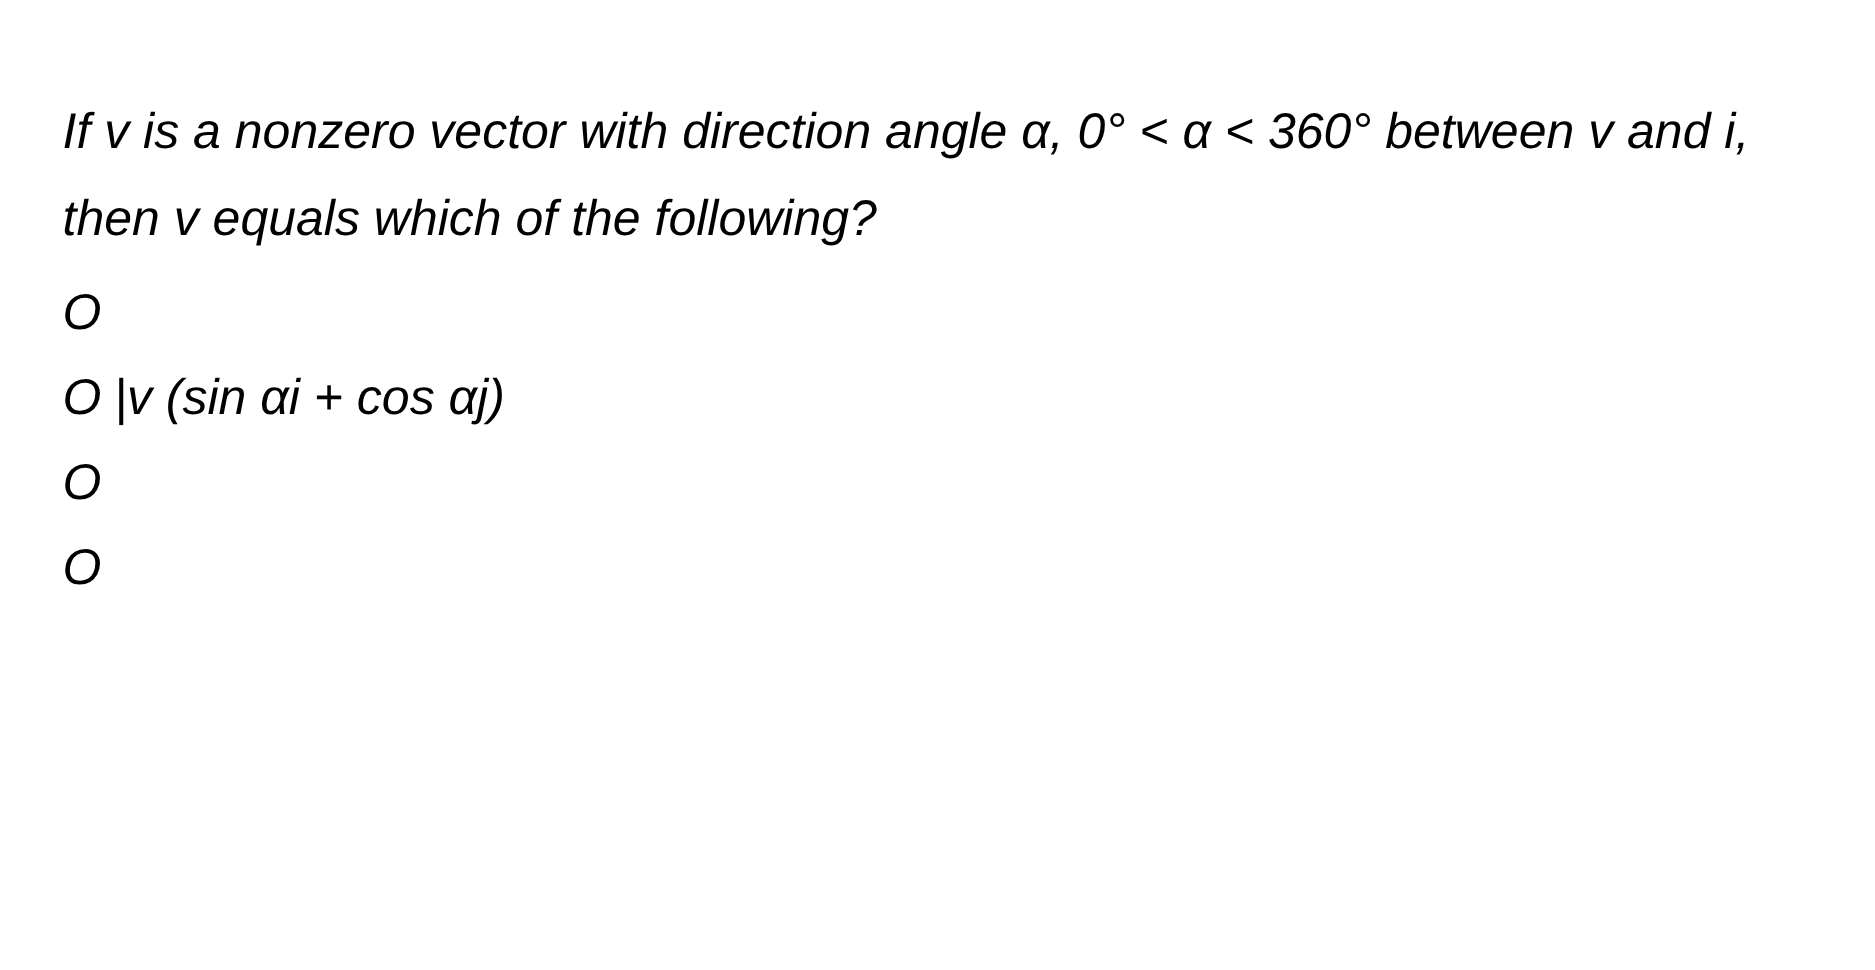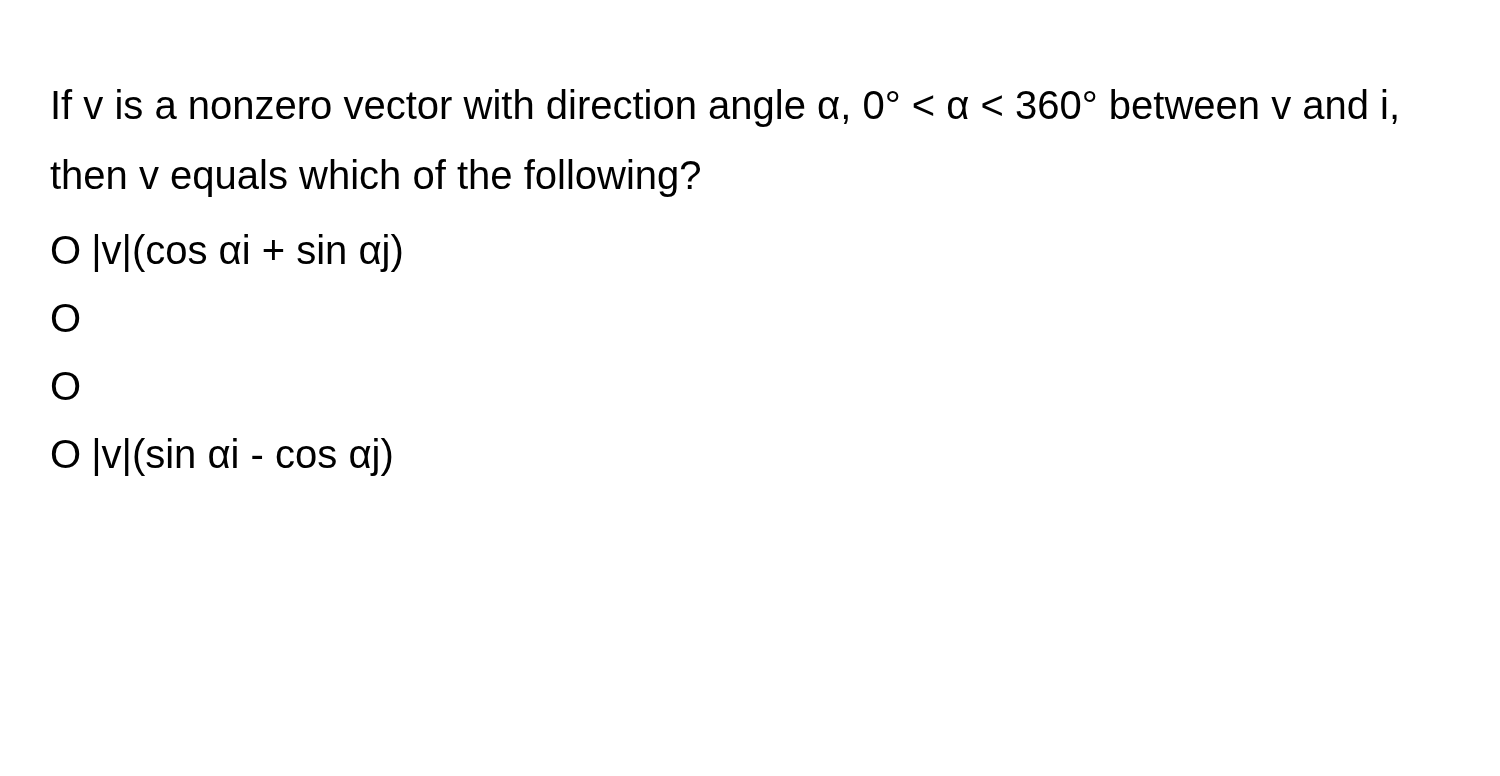--- a/index.html
+++ b/index.html
@@ -1,18 +1,19 @@
 <!DOCTYPE html>
 <html><head>
   <meta charset="utf-8">
   <style>
     * {
       margin: 0;
       padding: 0;
       box-sizing: border-box;
+      font-style: italic;
     }
     body {
       font-family: -apple-system, BlinkMacSystemFont, "Segoe UI", Helvetica, Arial, sans-serif;
       background: #ffffff;
       width: 1500px;
       height: 776px;
       padding: 70px 50px 50px 50px;
       color: #000000;
     }
     .question-text {
@@ -37,25 +38,24 @@
     }
   </style>
 </head>
 <body>
 
 <div class="question-text">If v is a nonzero vector with direction angle α, 0° &lt; α &lt; 360° between v and i, then v equals which of the following?</div>
 
 <div class="options">
   <div class="option">
     <span class="radio-marker">O</span>
-    <span>|v|(cos αi + sin αj)</span>
+  </div>
+  <div class="option">
+    <span class="radio-marker">O</span>
+    <span>|v (sin αi + cos αj)</span>
   </div>
   <div class="option">
     <span class="radio-marker">O</span>
   </div>
   <div class="option">
     <span class="radio-marker">O</span>
   </div>
-  <div class="option">
-    <span class="radio-marker">O</span>
-    <span>|v|(sin αi - cos αj)</span>
-  </div>
 </div>
 
 </body></html>

